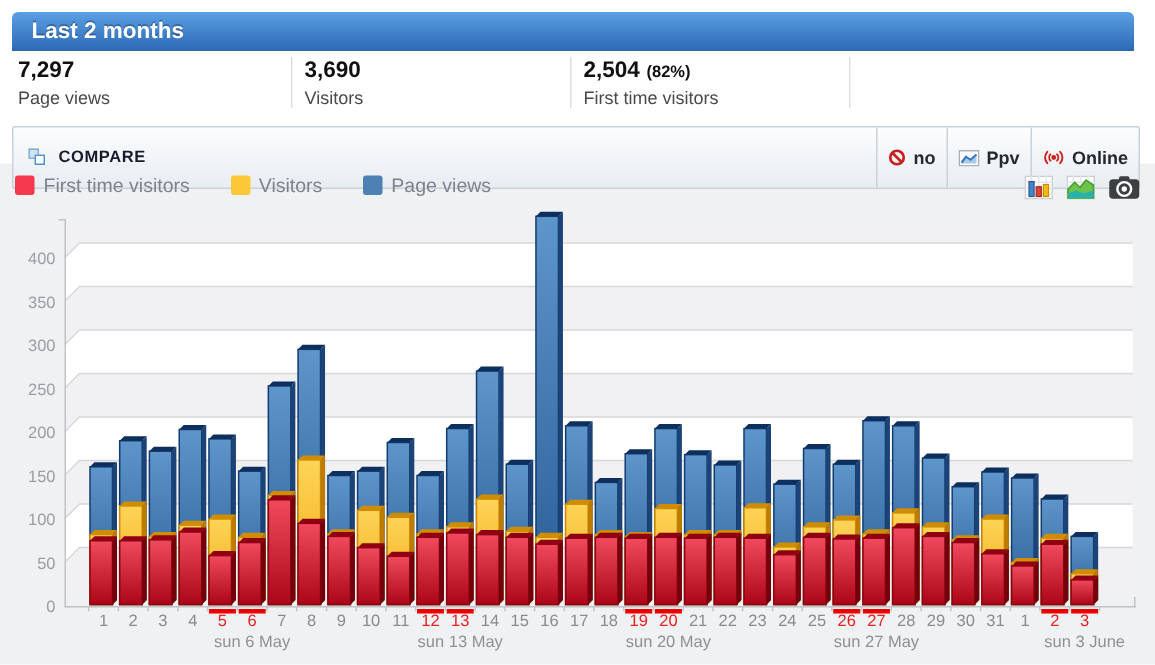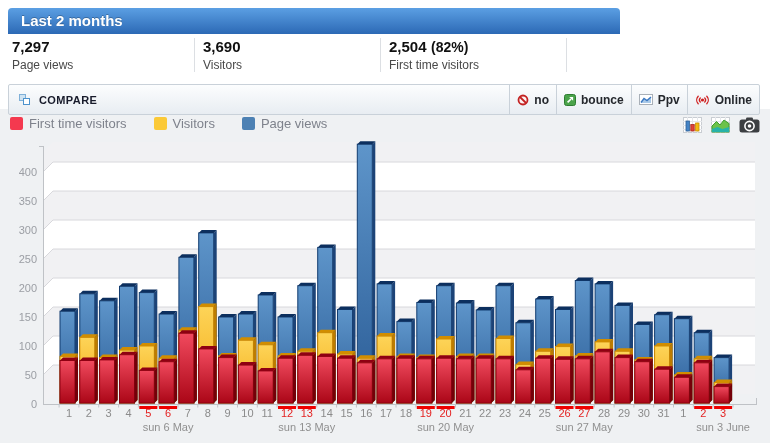--- a/index.html
+++ b/index.html
@@ -2,34 +2,34 @@
 <html><head>
 <meta charset="utf-8">
 <style>
   * { margin:0; padding:0; box-sizing:border-box; }
   html,body { width:770px; height:443px; }
   body { font-family:"Liberation Sans", sans-serif; background:#ffffff; }
   .page { position:relative; width:770px; height:443px; overflow:hidden; background:#ffffff; }
   .gray-section { position:absolute; left:0; top:109px; right:0; bottom:0; background:#eff1f3; }
 
   
-  .title-bar { position:absolute; left:8px; top:8px; width:612px; height:26px;
+  .title-bar { position:absolute; left:8px; top:8px; width:748px; height:26px;
     background:linear-gradient(#5b9fe3,#2c69b5); border-radius:4px 4px 0 0;
     color:#fff; font-size:15px; font-weight:bold; line-height:26px; padding-left:13px;
     text-shadow:0 -1px 0 rgba(0,0,0,.25); }
 
   
   .stat { position:absolute; top:38px; }
   .stat .num { font-size:15px; font-weight:bold; color:#101010; }
-  .stat .pct { font-size:14px; font-weight:bold; color:#101010; }
+  .stat .pct { font-size:11px; font-weight:bold; color:#101010; }
   .stat .lbl { margin-top:2px; font-size:12px; color:#494949; }
   .stat-divider { position:absolute; top:38px; width:1px; height:34px; background:#dcdfe3; }
 
   
-  .compare-bar { position:absolute; left:8px; top:84px; width:752px; height:31px;
+  .compare-bar { position:absolute; left:8px; top:84px; width:752px; height:42px;
     border:1px solid #c9d1d9; background:linear-gradient(#fcfdfe,#e8edf2);
     display:flex; align-items:center; border-radius:2px; }
   .compare-left { display:flex; align-items:center; gap:8px; padding-left:10px; flex:1; }
   .compare-label { font-size:11px; font-weight:bold; color:#181b2b; letter-spacing:.4px; }
   .cmp-icon { position:relative; width:12px; height:12px; }
   .cmp-back { position:absolute; left:0; top:0; width:7px; height:7px; background:#cfe3f2; border:1px solid #7fb0d8; }
   .cmp-front { position:absolute; left:4px; top:4px; width:7px; height:7px; background:#ffffff; border:1px solid #4e93cd; }
   .tool-btn { display:inline-flex; align-items:center; gap:5px; padding:0 7px; height:100%;
     border-left:1px solid #c9d1d9; font-size:12px; font-weight:bold; color:#25282d; cursor:pointer; }
 
@@ -76,28 +76,20 @@
           <span class="cmp-front"></span>
       </span>
       <span class="compare-label">COMPARE</span>
     </div>
     <div class="tool-btn">
       <svg width="12" height="12" viewBox="0 0 12 12">
         <circle cx="6" cy="6" r="4.5" fill="#fdf2f2" stroke="#c32222" stroke-width="1.8"></circle>
         <line x1="3" y1="3" x2="9" y2="9" stroke="#c32222" stroke-width="1.8"></line>
       </svg>
       <span>no</span>
-    </div>
-    <div class="tool-btn">
-      <svg width="12" height="12" viewBox="0 0 12 12">
-        <rect x="0.5" y="0.5" width="11" height="11" rx="2" fill="#4aa34a" stroke="#2e7d32"></rect>
-        <line x1="3.6" y1="8.4" x2="7" y2="5" stroke="#ffffff" stroke-width="1.7"></line>
-        <polygon points="5.2,2.9 9.1,2.9 9.1,6.8" fill="#ffffff"></polygon>
-      </svg>
-      <span>bounce</span>
     </div>
     <div class="tool-btn">
       <svg width="14" height="11" viewBox="0 0 14 11">
         <rect x="0.5" y="0.5" width="13" height="10" fill="#ffffff" stroke="#a9b0b8"></rect>
         <polygon points="2,8.5 5,4.5 8,6.5 12,3 12,9 2,9" fill="#a9c9e8"></polygon>
         <polyline points="2,8.5 5,4.5 8,6.5 12,3" fill="none" stroke="#3b78c2" stroke-width="1.4"></polyline>
       </svg>
       <span>Ppv</span>
     </div>
     <div class="tool-btn">

